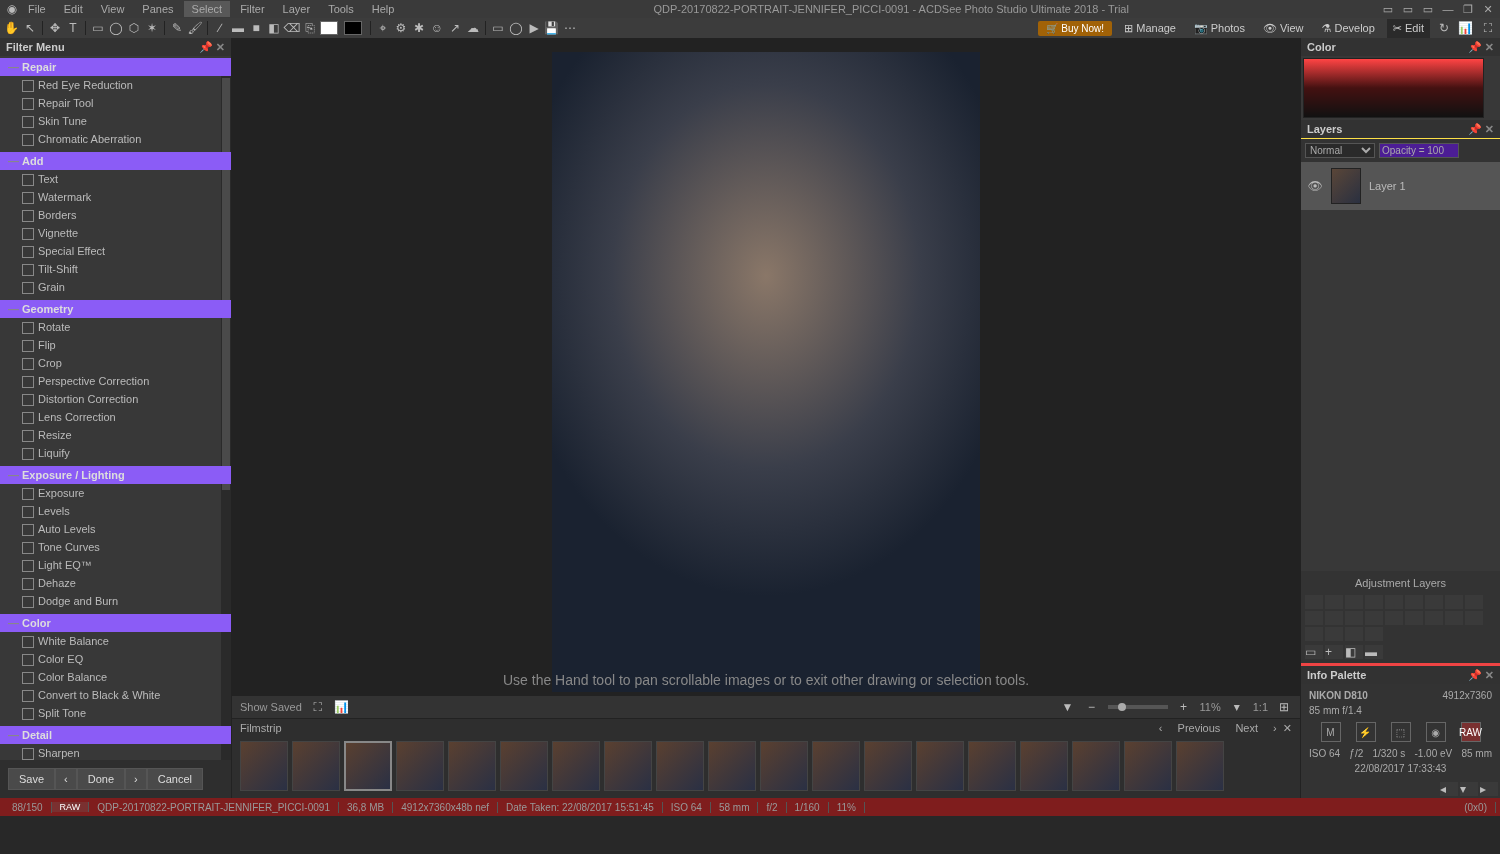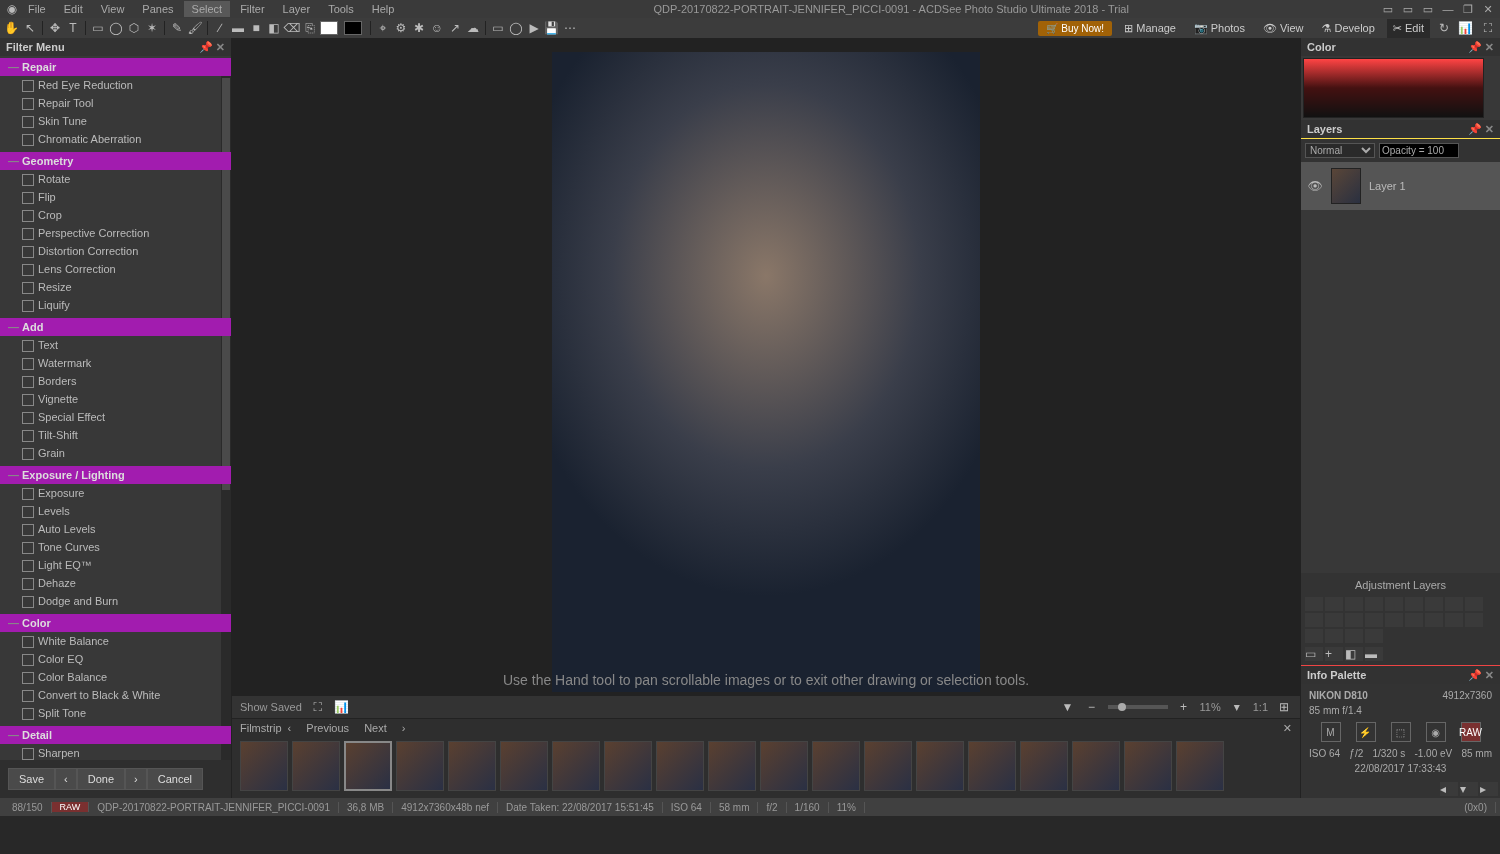--- a/index.html
+++ b/index.html
@@ -17,60 +17,60 @@
 .toolbar .right{margin-left:auto;display:flex;align-items:center;gap:6px}
 .buy-now{background:#a16207;color:#fff;padding:2px 8px;border-radius:2px;font-size:10px}
 .mode-btn{padding:3px 6px;color:#ccc;cursor:pointer;display:flex;align-items:center;gap:3px}
 .mode-btn.active{background:#2a2a2a}
 .main{display:flex;height:760px}
 .left-panel{width:232px;background:#383838;border-right:1px solid #222;display:flex;flex-direction:column}
 .panel-header{height:18px;background:#323232;padding:2px 6px;font-weight:bold;color:#ccc;display:flex;align-items:center;justify-content:space-between}
 .panel-header .ctrls span{cursor:pointer;margin-left:3px;color:#888}
 .filter-list{flex:1;overflow-y:auto;padding:2px 0}
 .filter-group{margin-bottom:4px}
-.group-head{padding:3px 10px 3px 22px;color:#ddd;font-weight:bold;position:relative;background:#a21caf}
+.group-head{padding:3px 10px 3px 22px;color:#ddd;font-weight:bold;position:relative;background:#8b5cf6}
 .group-head::before{content:"—";position:absolute;left:8px;color:#888}
 .filter-item{padding:3px 10px 3px 38px;color:#bbb;cursor:pointer;position:relative}
 .filter-item::before{content:"";width:10px;height:10px;border:1px solid #888;position:absolute;left:22px;top:4px}
 .bottom-btns{display:flex;padding:8px;background:#2e2e2e}
 .btn{background:#4a4a4a;color:#ddd;padding:4px 10px;border:1px solid #555;cursor:pointer;font-size:11px}
 .btn.small{padding:4px 8px}
 .center{flex:1;background:#222;display:flex;flex-direction:column;position:relative}
 .canvas-area{flex:1;display:flex;align-items:center;justify-content:center;position:relative;overflow:hidden}
 .photo{width:428px;height:640px;background:radial-gradient(ellipse 60% 50% at 50% 35%,#8a7768 0%,#3a3e4a 60%,#1a2230 100%);margin-top:10px;position:relative}
 .hint{position:absolute;bottom:8px;left:50%;transform:translateX(-50%);color:#888;font-size:14px}
 .view-controls{height:22px;background:#333;display:flex;align-items:center;padding:0 8px;gap:8px;color:#999}
 .view-controls .spacer{flex:1}
 .zoom-slider{width:60px;height:4px;background:#555;position:relative}
 .zoom-slider::after{content:"";position:absolute;width:8px;height:8px;background:#aaa;border-radius:50%;top:-2px;left:10px}
 .right-panel{width:200px;background:#383838;border-left:1px solid #222;display:flex;flex-direction:column}
 .color-picker{height:60px;background:linear-gradient(to bottom,#ff4444,#441111,#111);position:relative;border:1px solid #222;margin:2px}
 .layers-panel{flex:1;border-top:1px solid #fde047}
 .blend-row{display:flex;gap:4px;padding:4px;background:#333}
 .blend-row select{background:#2a2a2a;color:#aaa;border:1px solid #555;font-size:10px;width:70px}
-.blend-row input{background:#000000;color:#aaa;border:1px solid #555;font-size:10px;width:80px;padding:1px 2px}
+.blend-row input{background:#4c1d95;color:#aaa;border:1px solid #555;font-size:10px;width:80px;padding:1px 2px}
 .layer-row{display:flex;align-items:center;padding:6px;background:#555;gap:8px}
 .layer-thumb{width:30px;height:36px;background:linear-gradient(135deg,#5a4638,#2a3040);border:1px solid #222}
 .adj-layers{background:#333;padding:2px}
 .adj-title{text-align:center;padding:4px;color:#aaa}
 .adj-icons{display:flex;flex-wrap:wrap;gap:2px;padding:2px}
 .adj-icons span{width:18px;height:14px;background:#3a3a3a;display:inline-block;cursor:pointer}
-.info-palette{background:#333;border-top:1px solid #ef4444}
+.info-palette{background:#333;border-top:3px solid #ef4444}
 .info-content{padding:4px 8px;font-size:10px;color:#aaa;line-height:1.5}
 .info-row{display:flex;justify-content:space-between}
 .info-icons{display:flex;justify-content:space-around;padding:4px}
 .info-icons span{width:20px;height:20px;border:1px solid #666;display:inline-flex;align-items:center;justify-content:center;font-size:10px}
 .filmstrip{height:80px;background:#2e2e2e;border-top:1px solid #222;display:flex;flex-direction:column}
 .fs-header{height:18px;display:flex;align-items:center;padding:0 8px;color:#aaa}
-.fs-header .nav{flex:1;text-align:left}
+.fs-header .nav{flex:1;text-align:right}
 .fs-header .nav span{cursor:pointer;margin:0 6px}
 .fs-thumbs{flex:1;display:flex;gap:4px;padding:4px 8px;overflow-x:hidden}
 .fs-thumb{width:48px;height:50px;background:linear-gradient(135deg,#5a4030,#2a3044);border:1px solid #444;cursor:pointer;flex-shrink:0}
 .fs-thumb.sel{border:2px solid #888}
-.status-bar{height:18px;background:#404040;display:flex;align-items:center;padding:0 4px;color:#999;font-size:10px;gap:0}
+.status-bar{height:18px;background:#7f1d1d;display:flex;align-items:center;padding:0 4px;color:#999;font-size:10px;gap:0}
 .status-bar span{padding:0 8px;border-right:1px solid #555}
 .sq{width:18px;height:14px;border:1px solid #666;margin-right:4px}
 .sq.w{background:#fff}
 .sq.b{background:#000}
 .scrollbar{width:10px;background:#2a2a2a;position:absolute;right:0;top:18px;bottom:0}
 .scrollbar::after{content:"";position:absolute;width:8px;left:1px;top:4px;height:60%;background:#4a4a4a}
 .raw-badge{background:#7a3030;color:#fff;padding:1px 4px;font-size:9px}
 </style>
 </head>
 <body>
@@ -157,39 +157,39 @@
     <div class="filter-list" id="filter-list" style="position:relative">
       <div class="scrollbar"></div>
     <div class="filter-group">
           <div class="group-head">Repair</div>
           <div class="filter-item">Red Eye Reduction</div>
           <div class="filter-item">Repair Tool</div>
           <div class="filter-item">Skin Tune</div>
           <div class="filter-item">Chromatic Aberration</div>
         </div>
         <div class="filter-group">
+          <div class="group-head">Add</div>
+          <div class="filter-item">Text</div>
+          <div class="filter-item">Watermark</div>
+          <div class="filter-item">Borders</div>
+          <div class="filter-item">Vignette</div>
+          <div class="filter-item">Special Effect</div>
+          <div class="filter-item">Tilt-Shift</div>
+          <div class="filter-item">Grain</div>
+        </div>
+        <div class="filter-group">
           <div class="group-head">Geometry</div>
           <div class="filter-item">Rotate</div>
           <div class="filter-item">Flip</div>
           <div class="filter-item">Crop</div>
           <div class="filter-item">Perspective Correction</div>
           <div class="filter-item">Distortion Correction</div>
           <div class="filter-item">Lens Correction</div>
           <div class="filter-item">Resize</div>
           <div class="filter-item">Liquify</div>
-        </div>
-        <div class="filter-group">
-          <div class="group-head">Add</div>
-          <div class="filter-item">Text</div>
-          <div class="filter-item">Watermark</div>
-          <div class="filter-item">Borders</div>
-          <div class="filter-item">Vignette</div>
-          <div class="filter-item">Special Effect</div>
-          <div class="filter-item">Tilt-Shift</div>
-          <div class="filter-item">Grain</div>
         </div>
         <div class="filter-group">
           <div class="group-head">Exposure / Lighting</div>
           <div class="filter-item">Exposure</div>
           <div class="filter-item">Levels</div>
           <div class="filter-item">Auto Levels</div>
           <div class="filter-item">Tone Curves</div>
           <div class="filter-item">Light EQ™</div>
           <div class="filter-item">Dehaze</div>
           <div class="filter-item">Dodge and Burn</div>

